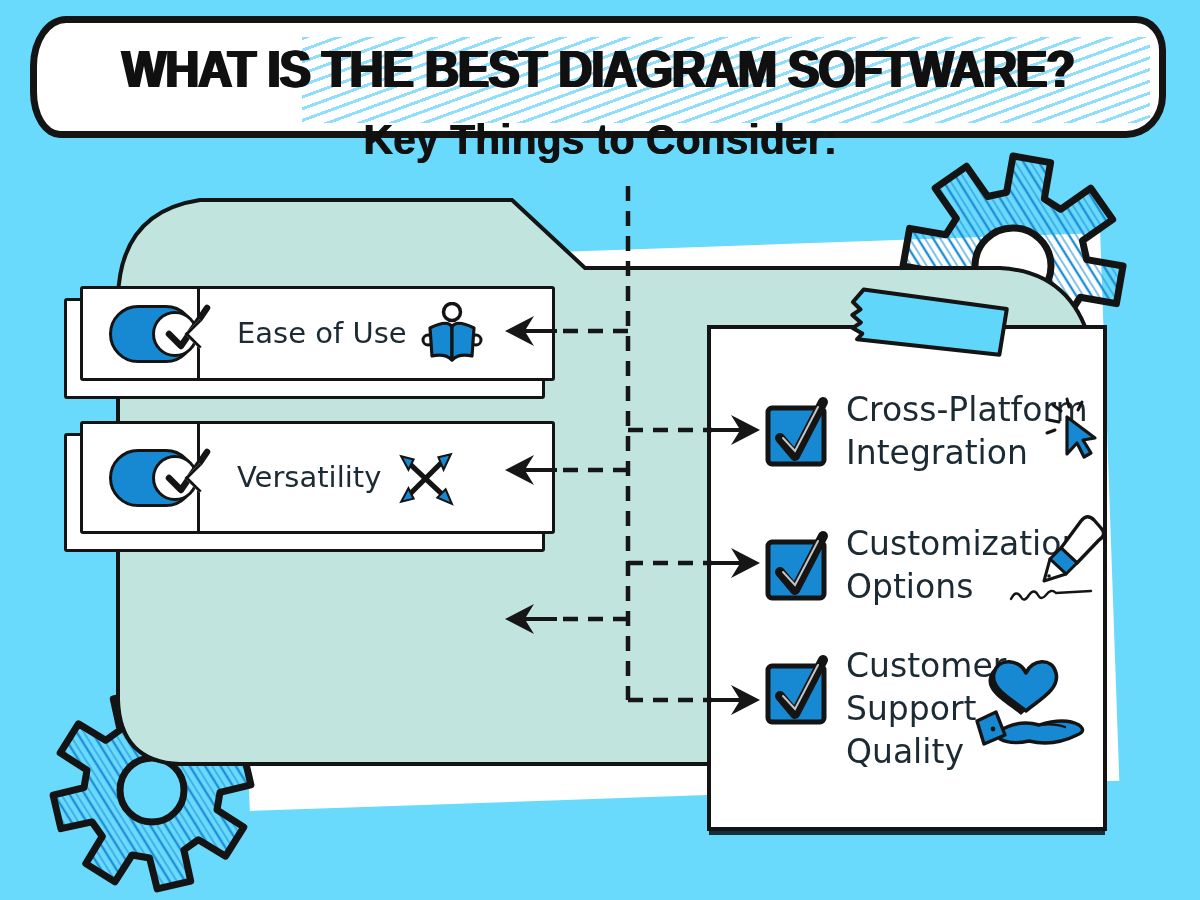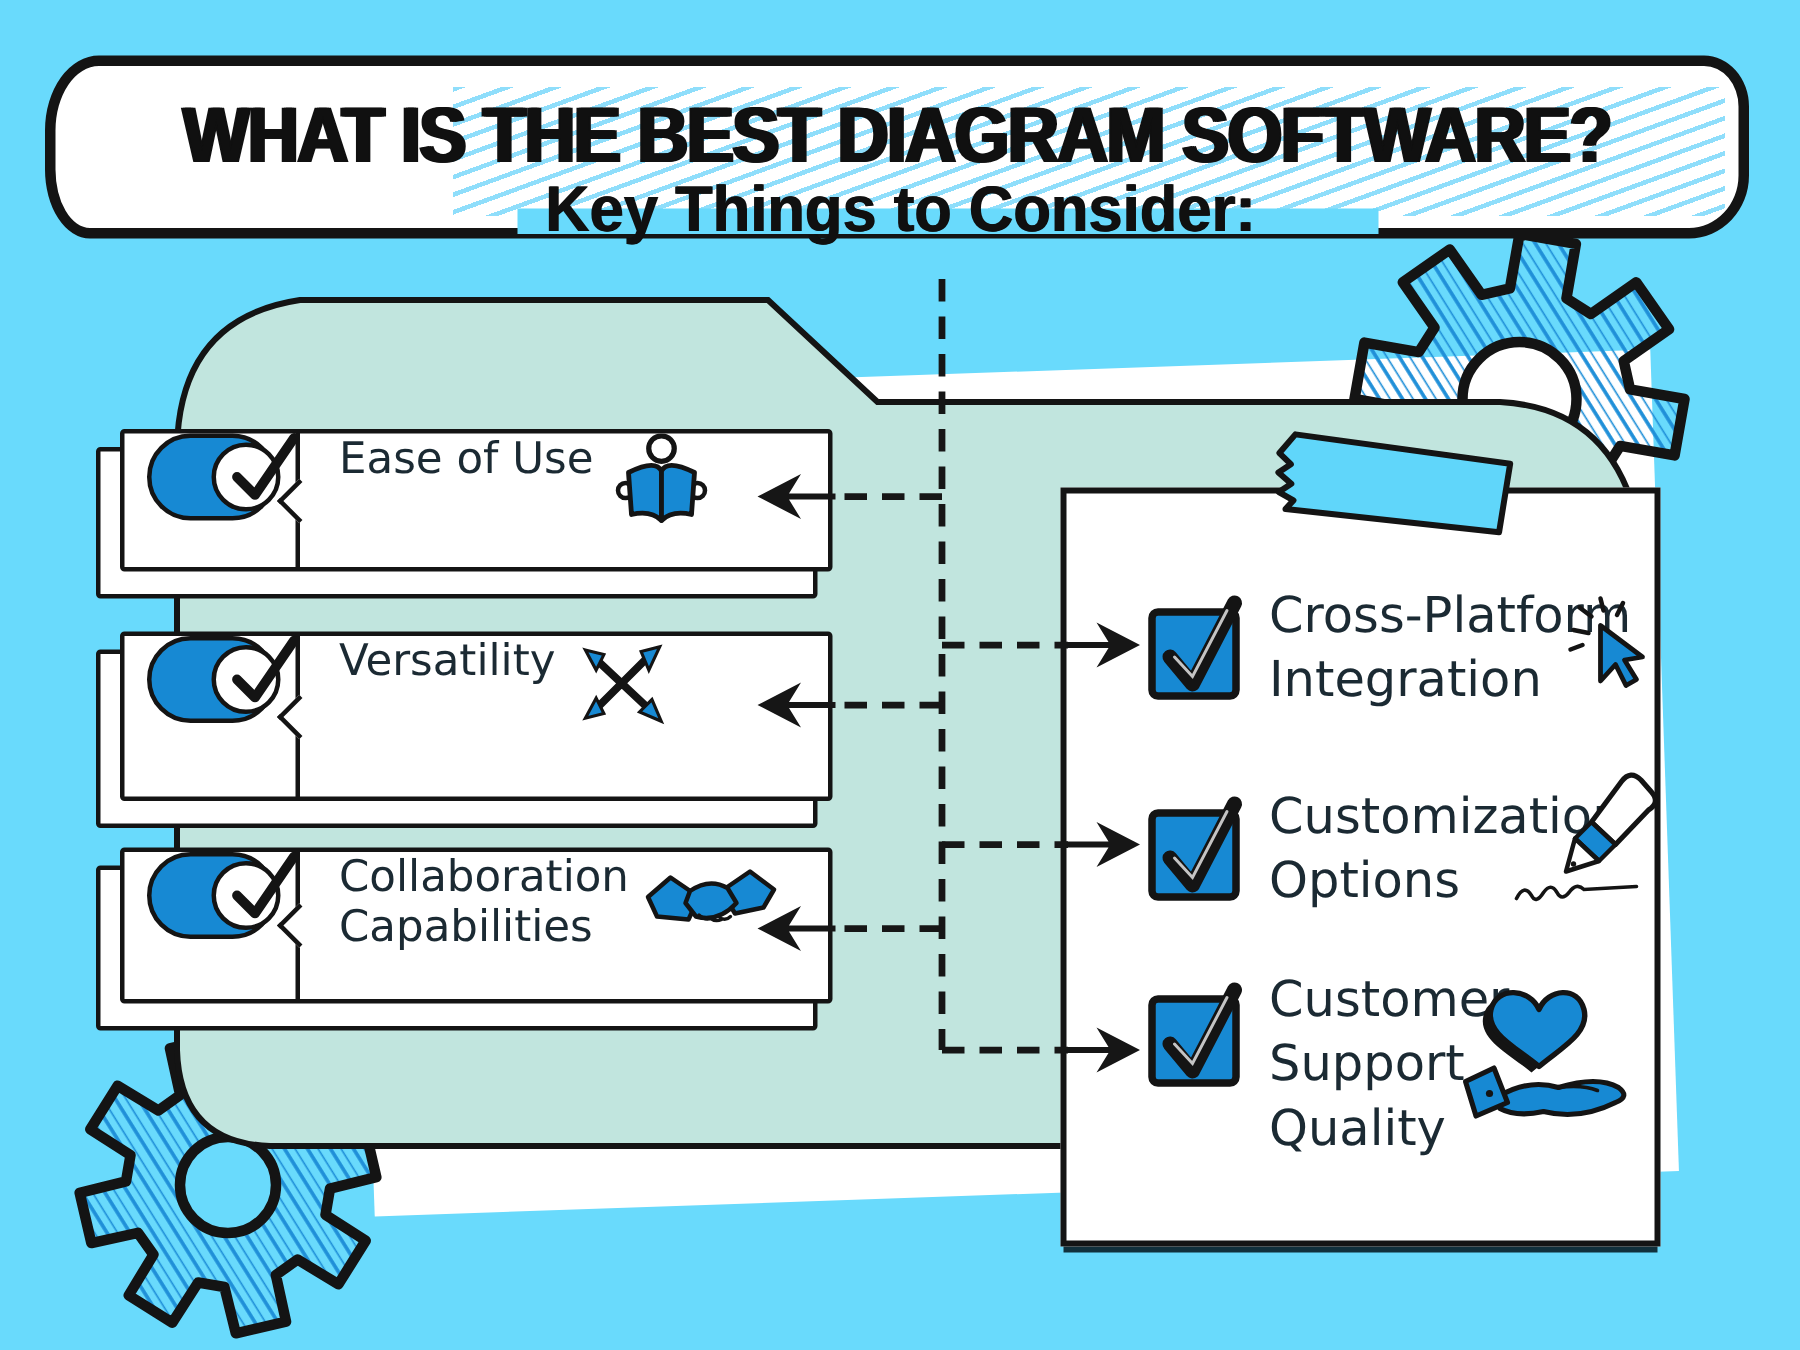--- a/index.html
+++ b/index.html
@@ -16,41 +16,41 @@
          transform:rotate(-2deg);z-index:4;}
 
   
   .layer{position:absolute;inset:0;width:1200px;height:900px;pointer-events:none;}
   #gear-layer{z-index:6;}
   #folder-layer{z-index:10;}
   #connector-layer{z-index:40;}
   #tape-layer{z-index:50;}
 
   
-  .banner{position:absolute;left:30px;top:37px;width:1136px;height:122px;background:var(--paper);
+  .banner{position:absolute;left:30px;top:16px;width:1136px;height:122px;background:var(--paper);
           border:7px solid var(--ink);border-radius:36px 30px 40px 30px / 50px 34px 42px 46px;
           z-index:60;}
   .banner-hatch{position:absolute;left:265px;top:14px;width:848px;height:86px;
           background:repeating-linear-gradient(160deg, var(--hatch) 0 3px, transparent 3px 11px);}
   .banner-title{position:absolute;left:0;right:0;top:18px;text-align:center;
           font-family:"Liberation Sans",sans-serif;font-weight:bold;font-size:47px;
           letter-spacing:-1px;color:#101010;transform:scaleY(1.12);
           text-shadow:1.4px 0 #101010,-1.4px 0 #101010;}
   .banner-patch{position:absolute;left:345px;top:139px;width:574px;height:17px;
           background:var(--background);z-index:61;}
   .subtitle{position:absolute;left:0;right:0;top:116px;text-align:center;z-index:62;
           font-family:"Liberation Sans",sans-serif;font-weight:bold;font-size:41px;
           color:#101010;transform:scaleY(1.05);text-shadow:.8px 0 #101010;}
 
   
   .bar{position:absolute;z-index:20;}
   .bar::before{content:'';position:absolute;left:-16px;top:12px;width:100%;height:100%;
           background:var(--paper);border:3.5px solid var(--ink);border-radius:3px;}
   .bar-face{position:absolute;inset:0;background:var(--paper);border:3.5px solid var(--ink);
-          border-radius:3px;display:flex;}
+          border-radius:3px;display:flex;align-items:center;padding-left:11px;}
   .toggle{position:relative;width:86px;height:58px;flex:0 0 auto;margin-left:15px;
           background:var(--accent);border:3.5px solid var(--ink);border-radius:32px;}
   .knob{position:absolute;right:-6px;top:50%;transform:translateY(-50%);
           width:46px;height:46px;background:var(--paper);border:3.5px solid var(--ink);
           border-radius:50%;}
   .knob svg{position:absolute;left:2px;top:-14px;overflow:visible;}
   .divider{position:absolute;left:114px;top:-2px;bottom:-2px;width:0;
           border-left:3.5px solid var(--ink);}
   .divider::after{content:'';position:absolute;left:-11px;top:50%;width:18px;height:18px;
           transform:translate(0,-50%) rotate(45deg);background:var(--paper);
@@ -138,39 +138,20 @@
       </div>
       <div class="divider"></div>
       <div class="bar-label">Versatility</div>
       <svg class="bar-icon" width="62" height="62" viewBox="0 0 60 60">
         <path d="M14,16 L46,46 M46,14 L14,46" fill="none" stroke="#141414" stroke-width="5" stroke-linecap="round"></path>
         <path d="M55,55 L41,49 L49,41 Z M6,9 L18,12 L13,22 Z M54,7 L42,10 L47,22 Z M6,53 L13,40 L18,50 Z" fill="#1789d3" stroke="#141414" stroke-width="2"></path>
       </svg>
     </div>
   </div>
 
-  <div class="bar" style="left:80px;top:565px;width:475px;height:104px;">
-    <div class="bar-face">
-      <div class="toggle">
-        <div class="knob">
-          <svg width="56" height="56" viewBox="0 0 56 56">
-              <path d="M12,34 L24,46 L50,8" fill="none" stroke="#141414" stroke-width="6.5" stroke-linecap="round" stroke-linejoin="round"></path>
-            </svg>
-        </div>
-      </div>
-      <div class="divider"></div>
-      <div class="bar-label" style="width:190px;">Collaboration Capabilities</div>
-      <svg class="bar-icon" width="88" height="62" viewBox="0 0 88 62">
-        <path d="M2,30 L17,17 L36,30 L29,45 L8,43 Z" fill="#1789d3" stroke="#141414" stroke-width="3" stroke-linejoin="round"></path>
-        <path d="M86,25 L70,13 L51,26 L60,41 L79,37 Z" fill="#1789d3" stroke="#141414" stroke-width="3" stroke-linejoin="round"></path>
-        <path d="M30,26 Q43,17 55,24 L61,34 Q49,47 34,43 L27,34 Z" fill="#1789d3" stroke="#141414" stroke-width="3" stroke-linejoin="round"></path>
-        <path d="M36,42 q4,4 9,2 M43,44 q4,3 8,1 M50,44 q4,2 7,-1" fill="none" stroke="#141414" stroke-width="2.2" stroke-linecap="round"></path>
-      </svg>
-    </div>
-  </div>
 
   <div class="panel">
 
     <svg class="cb cb1" width="68" height="76" viewBox="0 0 68 76">
       <rect x="5" y="17" width="56" height="56" rx="4" fill="#1789d3" stroke="#141414" stroke-width="5"></rect>
       <path d="M17,47 L32,65 L60,11" fill="none" stroke="#141414" stroke-width="10" stroke-linecap="round" stroke-linejoin="round"></path>
       <path d="M20,47 L32,60 L55,16" fill="none" stroke="#ffffff" stroke-width="2" stroke-linecap="round" opacity="0.75"></path>
     </svg>
     <div class="check-label cl1">Cross-Platform Integration</div>
     <svg class="panel-icon pi1" width="66" height="66" viewBox="0 0 66 66">

